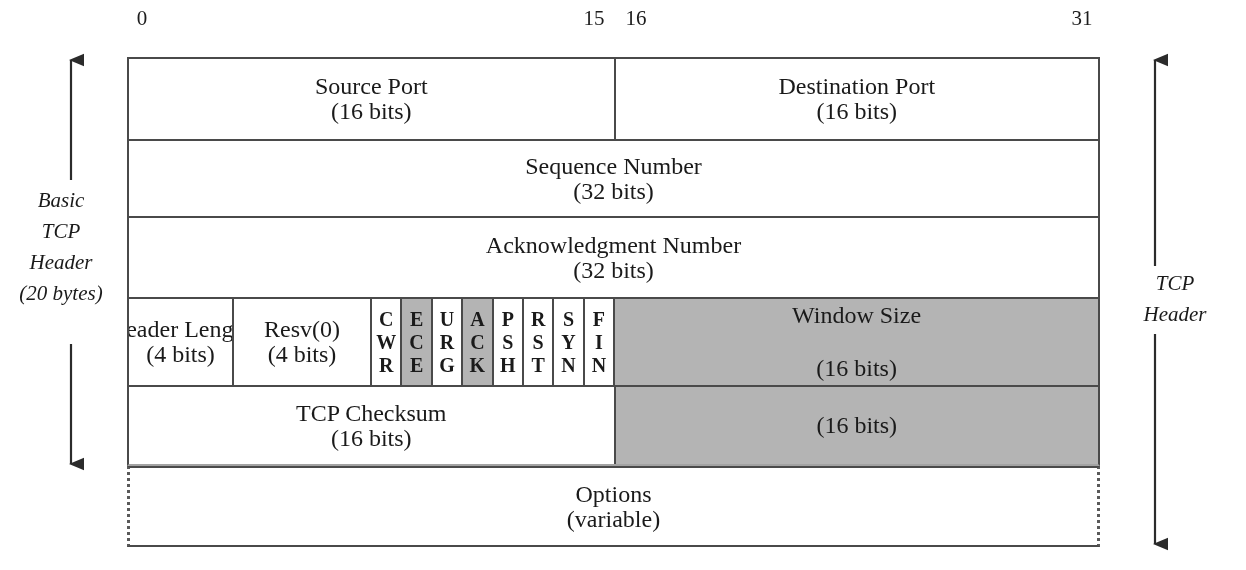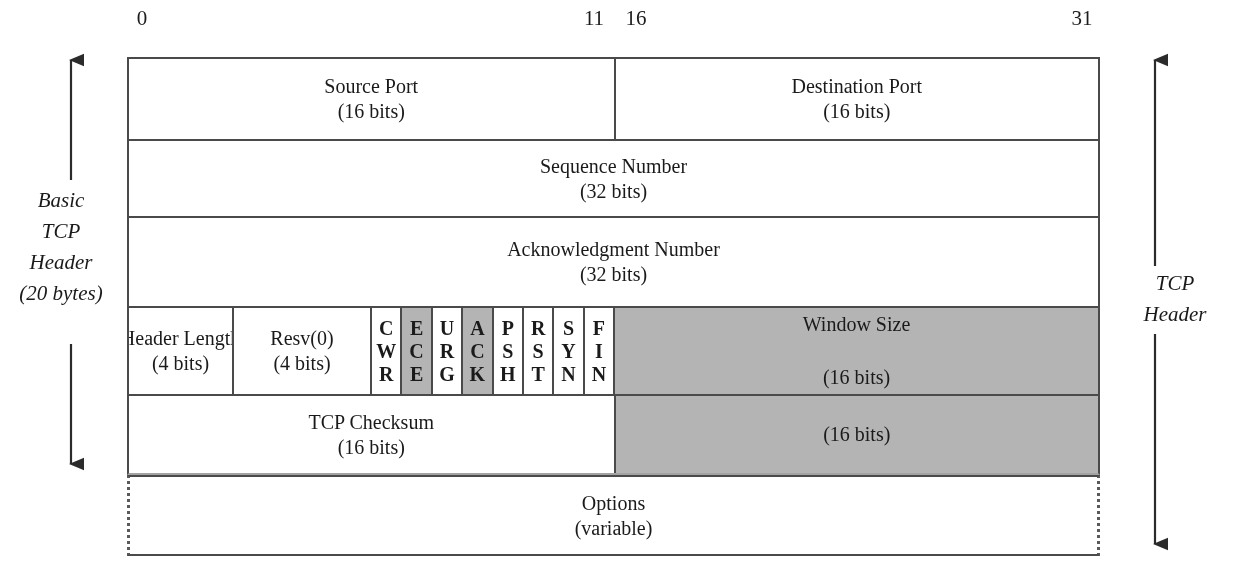--- a/index.html
+++ b/index.html
@@ -51,33 +51,33 @@
   }
   .row.last-solid { border-bottom: 2px solid #a3a3a3; }
 
   .cell {
     box-sizing: border-box;
     display: flex;
     flex-direction: column;
     align-items: center;
     justify-content: center;
     text-align: center;
-    font-size: 20px;
+    font-size: 24px;
     line-height: 25px;
     padding: 2px 0;
     overflow: hidden;
   }
   .cell.divide-left { border-left: 2px solid #4a4a4a; }
   .cell.shaded { background: #b4b4b4; gap: 28px; }
 
   .cell .ln { display: block; white-space: nowrap; }
 
   .h-40 { height: 82px; }
   .h-seq { height: 77px; }
-  .h-ack { height: 90px; }
+  .h-ack { height: 81px; }
   .h-flags { height: 88px; }
   .h-cks { height: 81px; }
   .h-opt { height: 81px; }
 
   
   .flagcell {
     box-sizing: border-box;
     width: 30.4px;
     display: flex;
     flex-direction: column;
@@ -115,21 +115,21 @@
 
   .arrow-svg { position: absolute; }
 </style>
 </head>
 <body>
 
 <div id="stage">
 
   <div>
     <div class="bit-label" style="left:112px;width:60px;">0</div>
-    <div class="bit-label" style="left:564px;width:60px;">11</div>
+    <div class="bit-label" style="left:564px;width:60px;">15</div>
     <div class="bit-label" style="left:606px;width:60px;text-align:center;">16</div>
     <div class="bit-label" style="left:1052px;width:60px;">31</div>
   </div>
 
   <svg class="arrow-svg" style="left:58px;top:52px;" width="26" height="420">
     <defs>
       <marker id="ahU" markerWidth="9" markerHeight="11" refX="4.5" refY="1" orient="auto">
         <path d="M4.5,0 L9,11 L4.5,8 L0,11 Z" fill="#2b2b2b"></path>
       </marker>
       <marker id="ahD" markerWidth="9" markerHeight="11" refX="4.5" refY="10" orient="auto">

